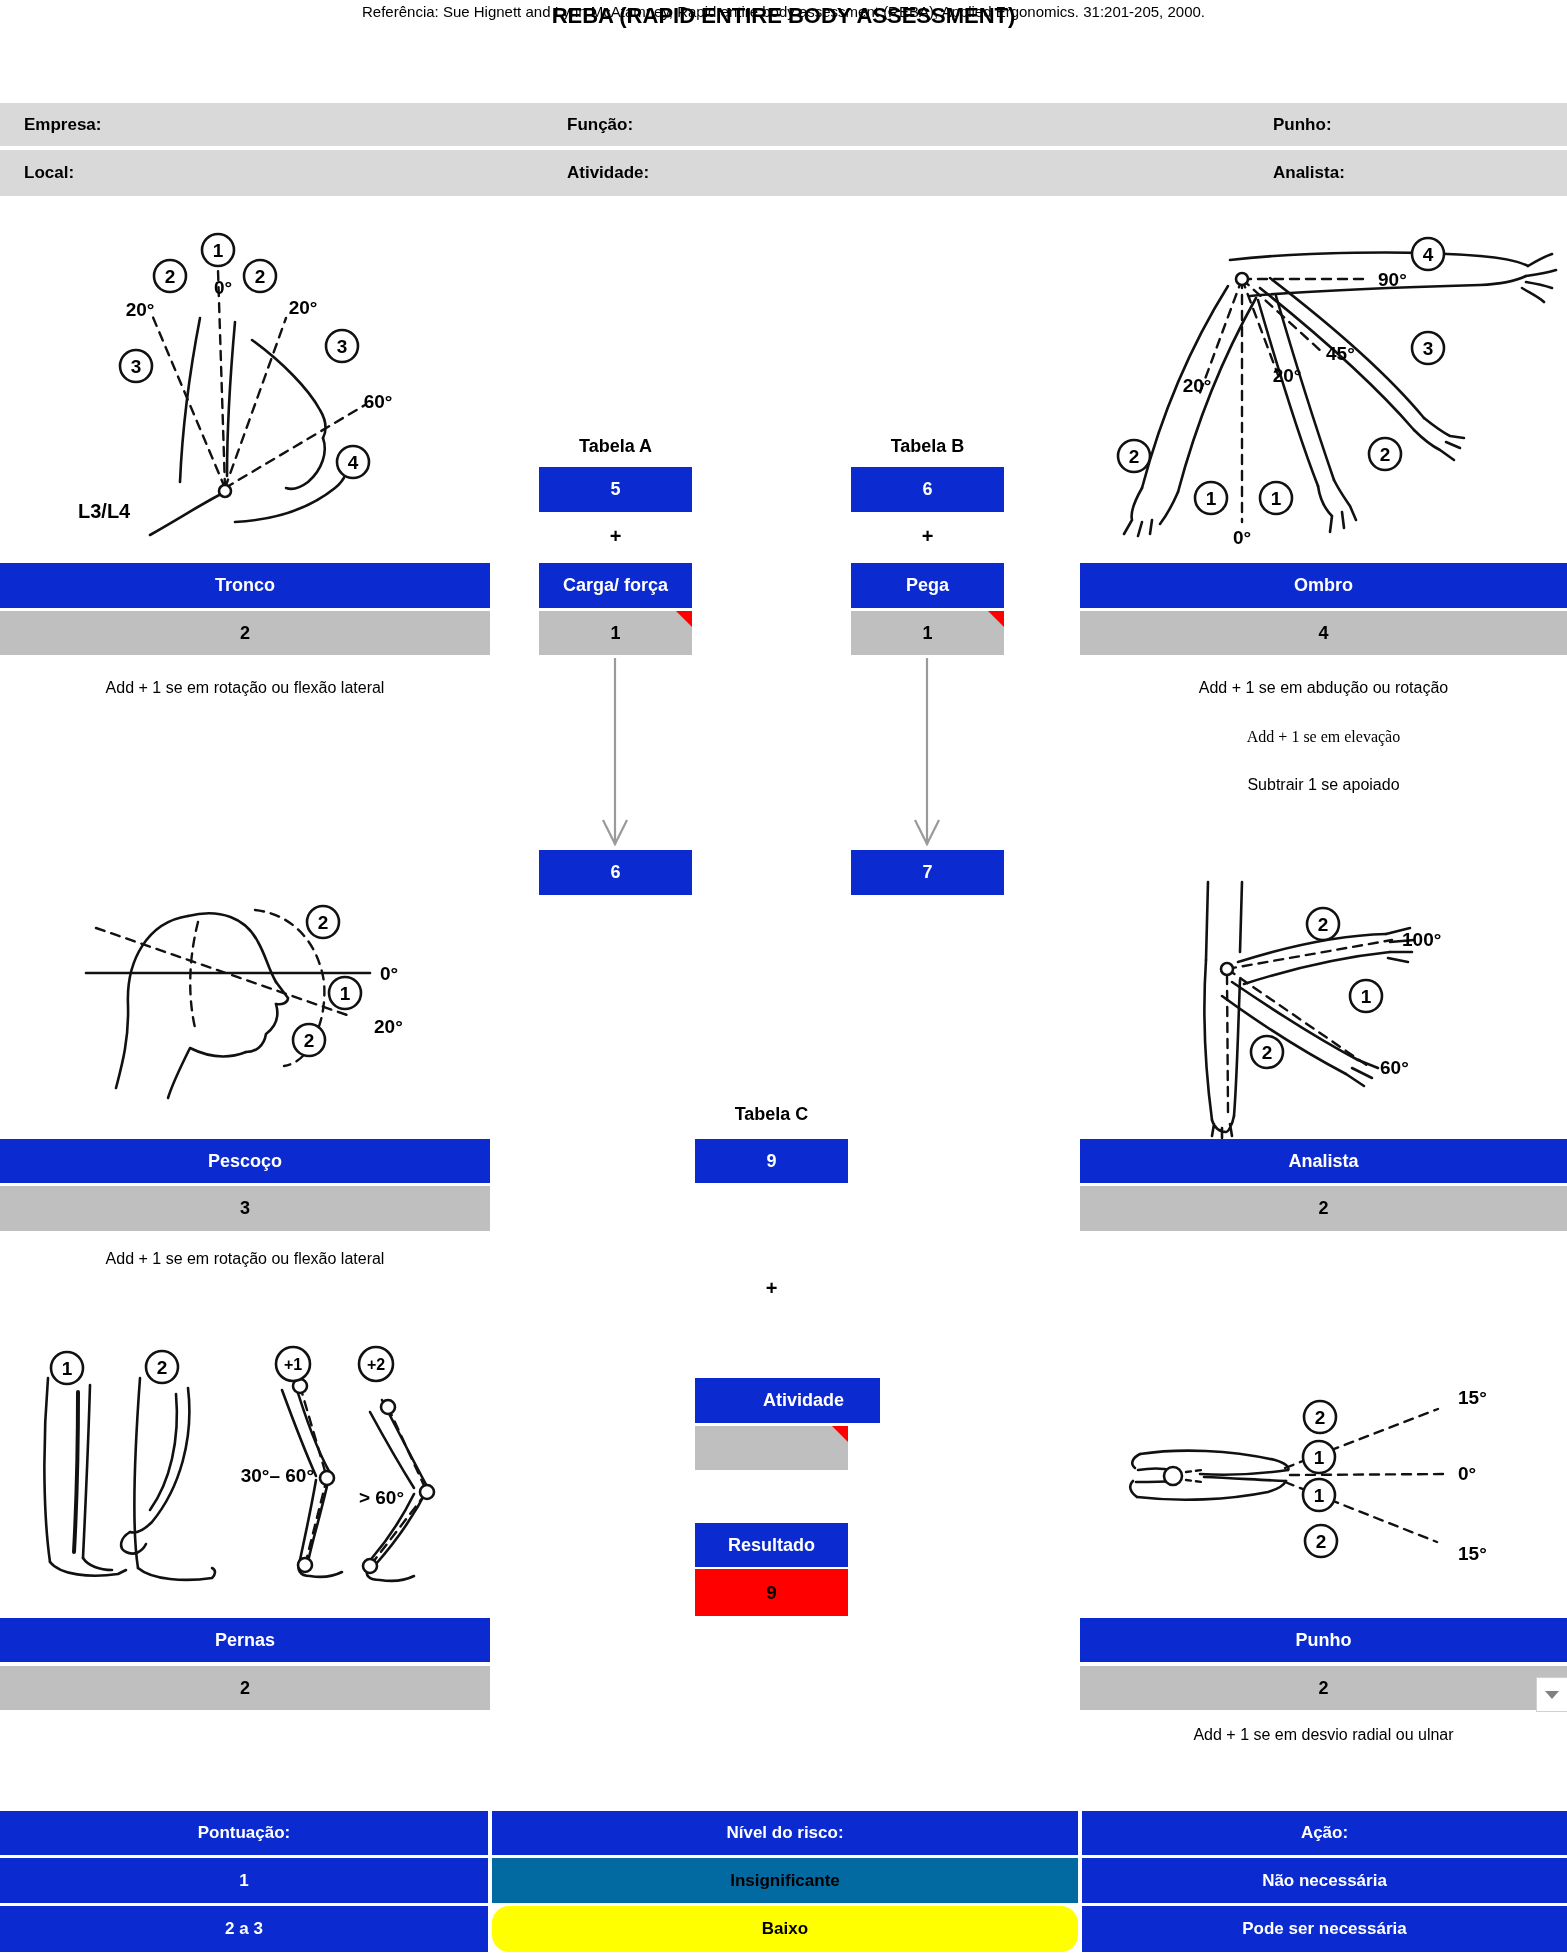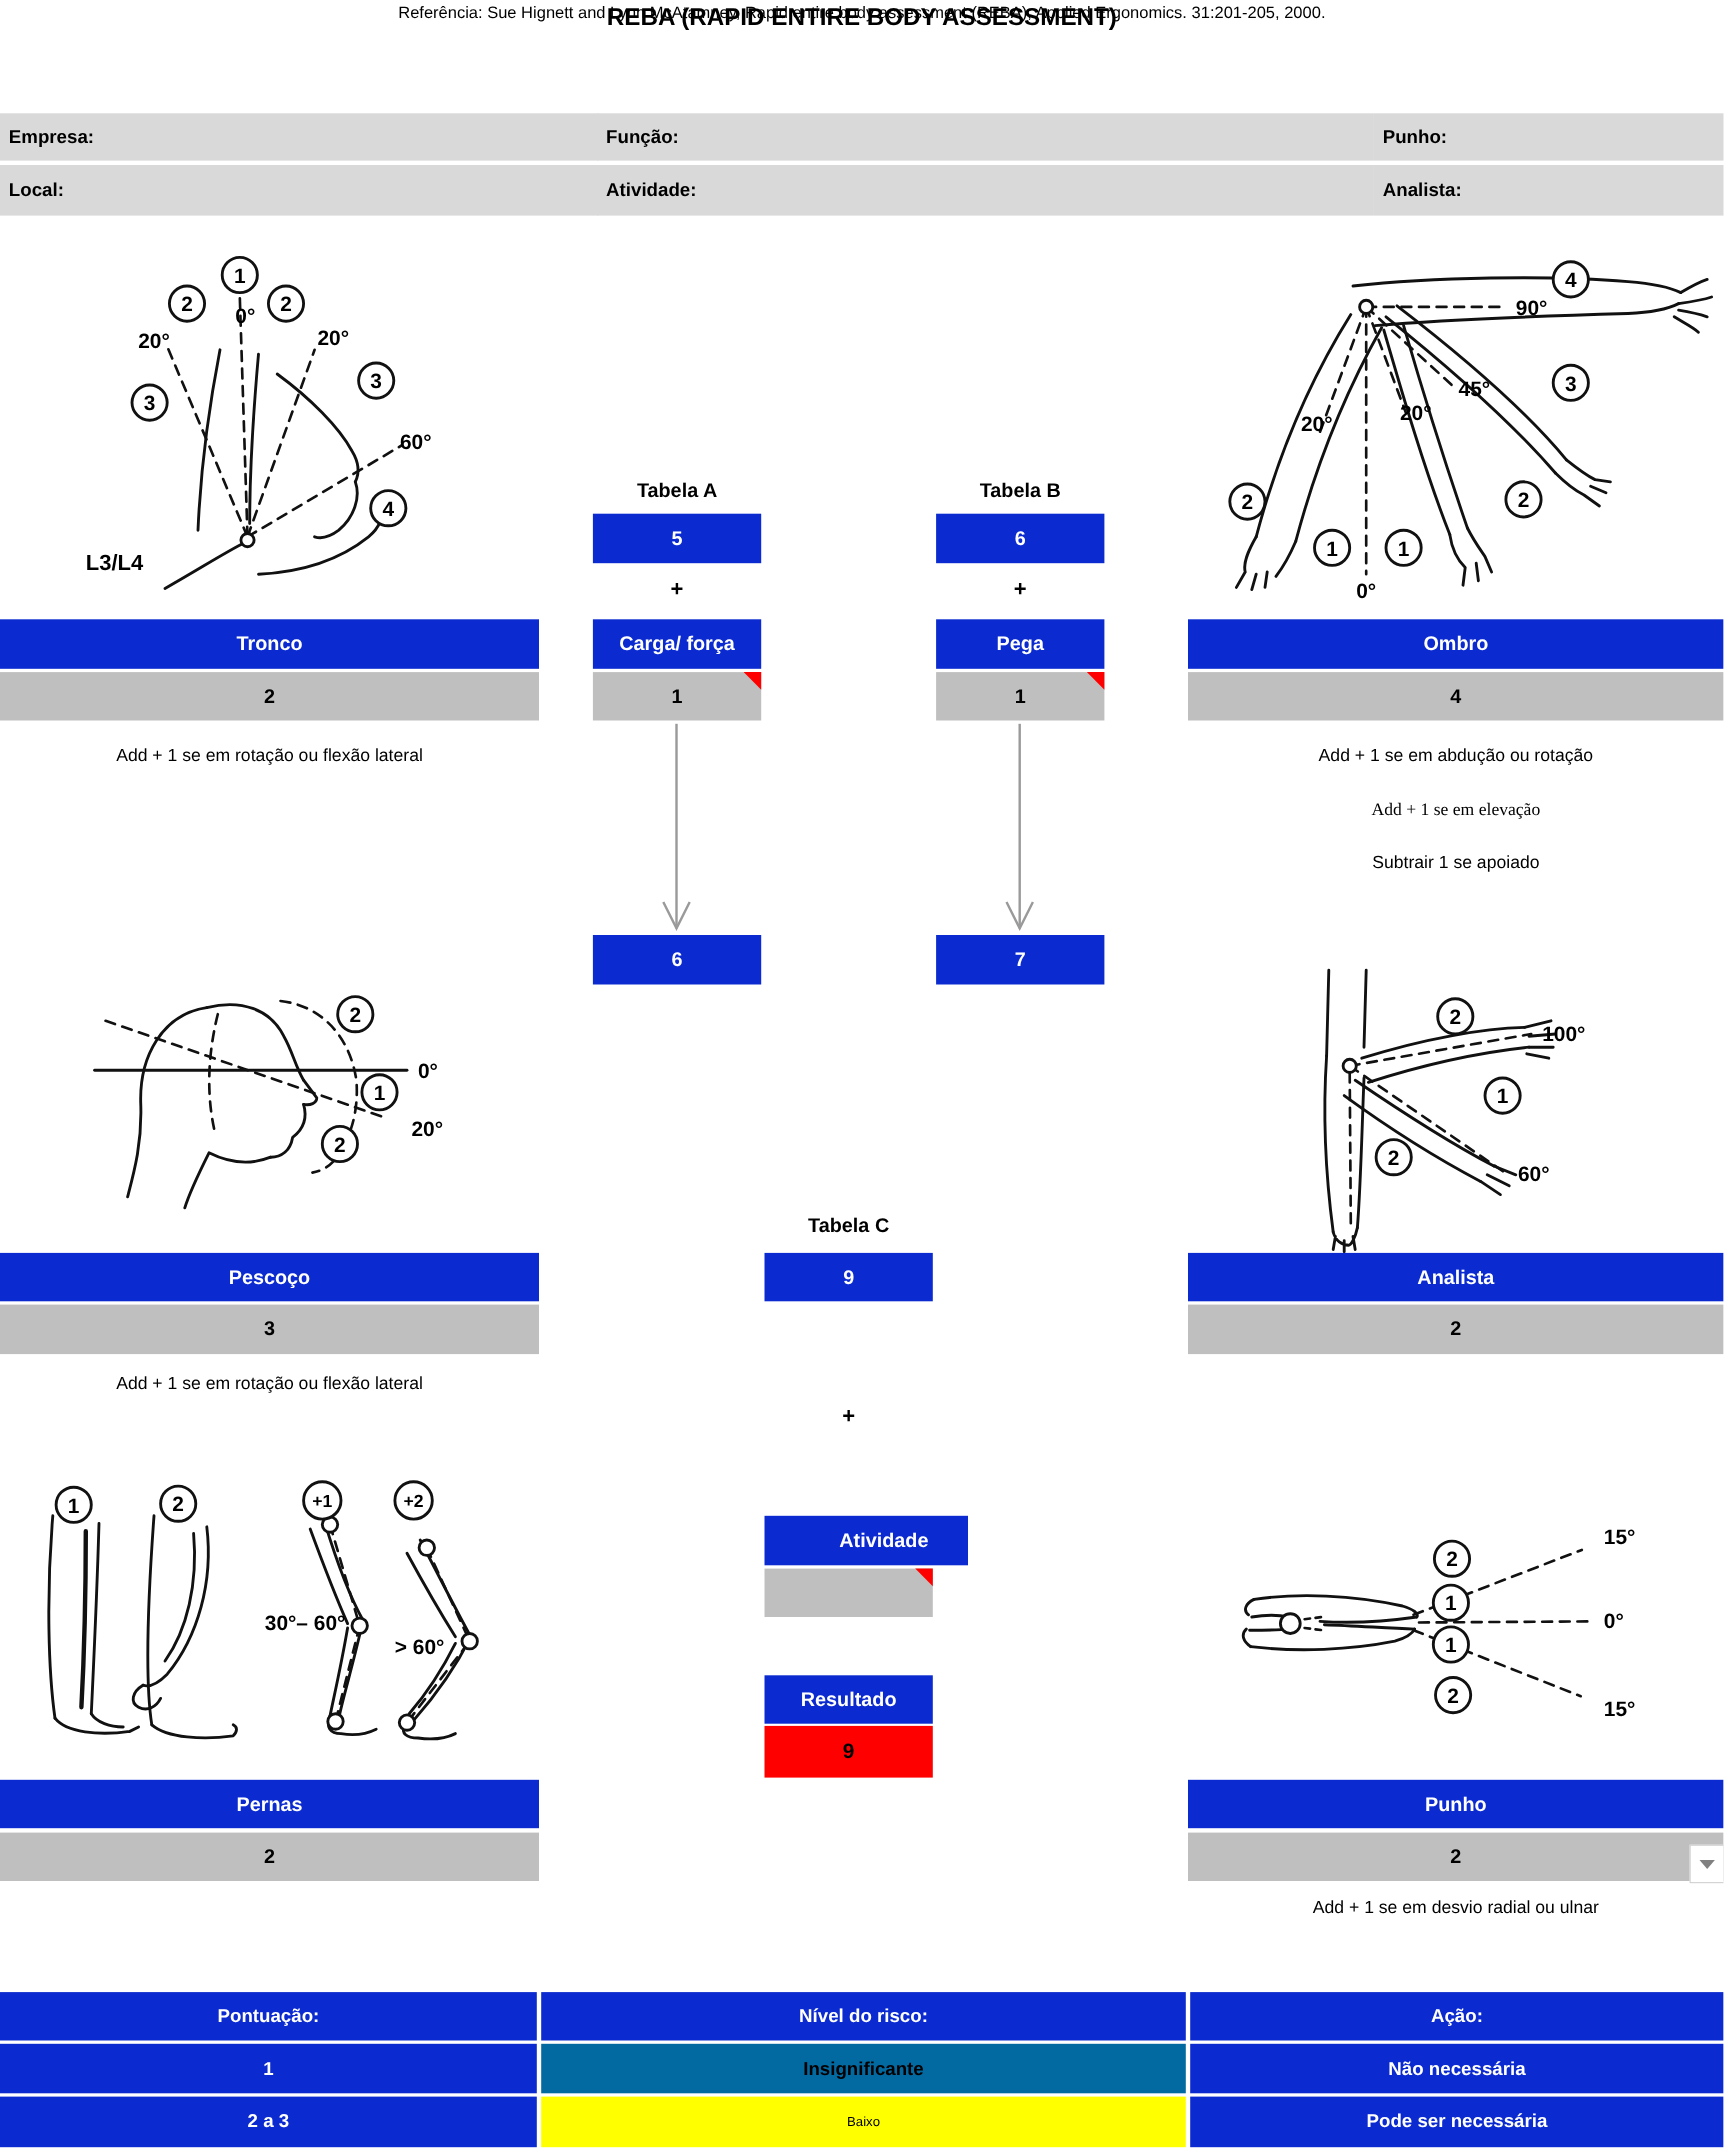--- a/index.html
+++ b/index.html
@@ -2,27 +2,27 @@
 <html><head>
 <meta charset="utf-8">
 <style>
   html,body{margin:0;padding:0;background:#fff;}
   #page{position:relative;width:1567px;height:1953px;background:#fff;overflow:hidden;
         font-family:"Liberation Sans",sans-serif;color:#000;}
   .abs{position:absolute;}
   .center{display:flex;align-items:center;justify-content:center;text-align:center;}
   .title{font-size:22px;font-weight:bold;}
   .ref{font-size:15px;}
-  .formcell{background:#D9D9D9;display:flex;align-items:center;padding-left:8px;
+  .formcell{background:#D9D9D9;display:flex;align-items:center;padding-left:24px;
             font-weight:bold;font-size:17px;}
   .blue{background:#0B2BD0;color:#fff;font-weight:bold;font-size:18px;}
   .gray{background:#BFBFBF;color:#000;font-weight:bold;font-size:18px;}
   .redcell{background:#FF0000;color:#000;font-weight:bold;font-size:19px;}
   .greencell{background:#0CA84C;color:#000;font-weight:bold;font-size:17px;}
-  .yellowcell{background:#FFFF00;color:#000;font-weight:normal;font-size:12px;}
+  .yellowcell{background:#FFFF00;color:#000;font-weight:bold;font-size:17px;border-radius:17px;}
   .tbl-title{font-weight:bold;font-size:18px;}
   .plus{font-weight:bold;font-size:20px;}
   .note{font-size:16px;}
   .risk-hdr{background:#0B2BD0;color:#fff;font-weight:bold;font-size:17px;}
   .risk-blue{background:#0B2BD0;color:#fff;font-weight:bold;font-size:17px;}
   .corner{position:absolute;top:0;right:0;width:0;height:0;
           border-top:16px solid #FF0000;border-left:16px solid transparent;}
   .dropbtn{background:#fff;border:1px solid #d0d0d0;display:flex;align-items:center;justify-content:center;cursor:pointer;}
   .droptri{width:0;height:0;border-left:7px solid transparent;border-right:7px solid transparent;border-top:8px solid #808080;}
   svg{position:absolute;overflow:visible;}

